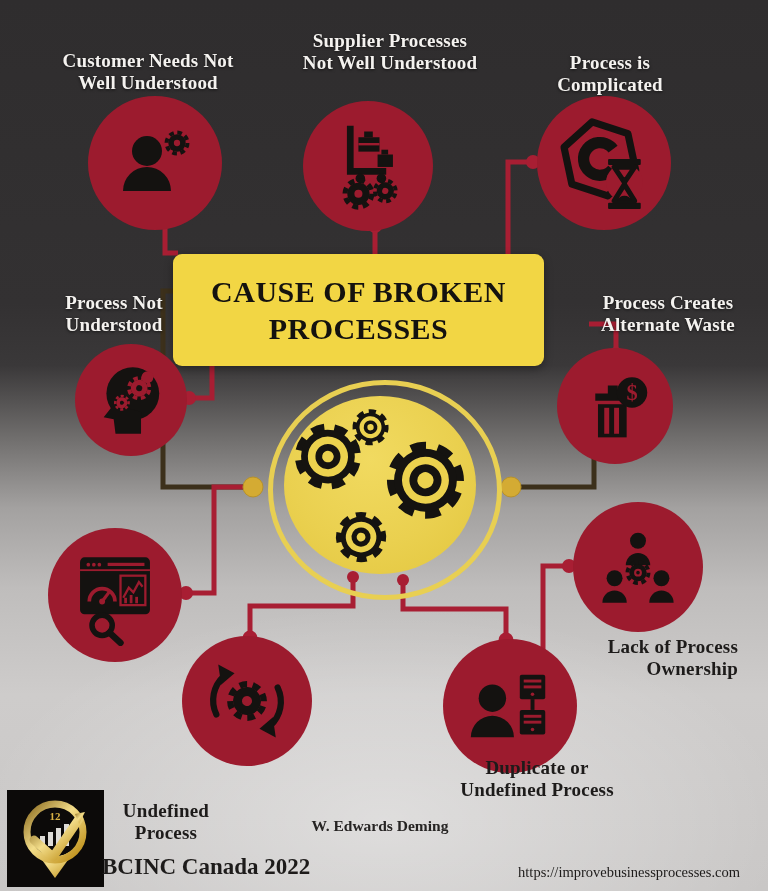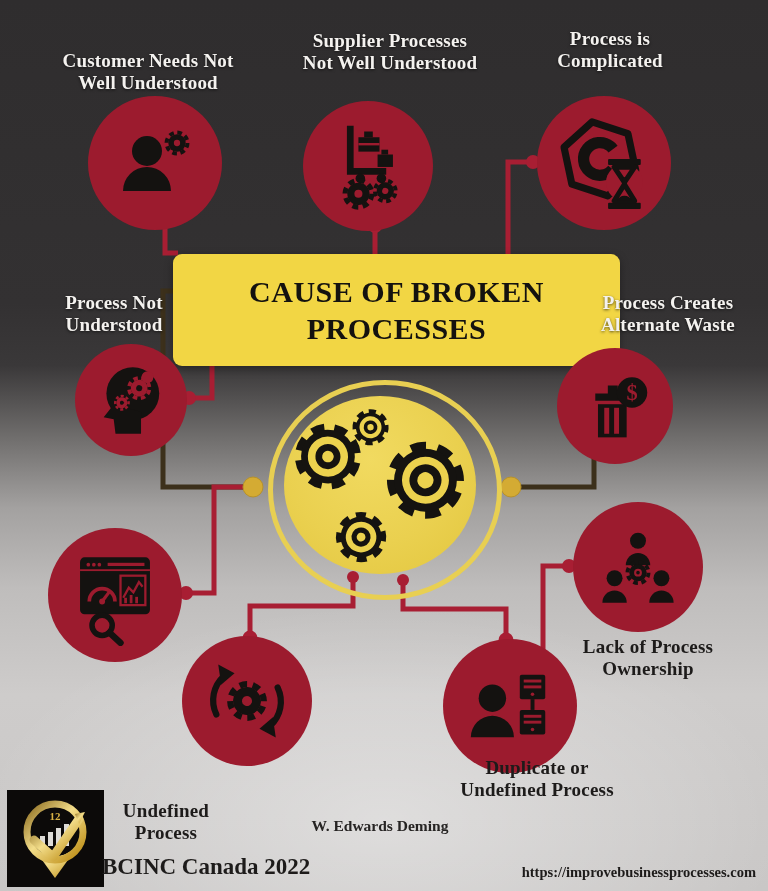--- a/index.html
+++ b/index.html
@@ -16,21 +16,21 @@
   .n0{left:88px;top:96px;width:134px;height:134px;}
   .n1{left:303px;top:101px;width:130px;height:130px;}
   .n2{left:537px;top:96px;width:134px;height:134px;}
   .n3{left:75px;top:344px;width:112px;height:112px;}
   .n4{left:557px;top:348px;width:116px;height:116px;}
   .n5{left:48px;top:528px;width:134px;height:134px;}
   .n6{left:573px;top:502px;width:130px;height:130px;}
   .n7{left:182px;top:636px;width:130px;height:130px;}
   .n8{left:443px;top:639px;width:134px;height:134px;}
   .title-box{
-    position:absolute;left:173px;top:254px;width:447px;height:112px;z-index:2;
+    position:absolute;left:173px;top:254px;width:371px;height:112px;z-index:2;
     background:#f2d644;border-radius:9px;box-shadow:0 3px 8px rgba(0,0,0,0.35);
     display:flex;align-items:center;justify-content:center;
   }
   .title-text{
     font-size:30px;font-weight:700;color:#14120f;text-align:center;
     line-height:1.25;letter-spacing:0.5px;white-space:pre-line;
   }
   .center-ring{
     position:absolute;left:268px;top:380px;width:224px;height:210px;z-index:2;
     border:5px solid #e8cf52;border-radius:50%;
@@ -41,35 +41,35 @@
     display:flex;align-items:center;justify-content:center;
   }
   .lbl{
     position:absolute;z-index:5;font-weight:700;text-align:center;
     white-space:pre-line;line-height:1.18;font-size:19px;letter-spacing:0.2px;
   }
   .light{color:#f4f2ef;text-shadow:0 1px 3px rgba(0,0,0,0.65);}
   .dark{color:#1d1b1a;}
   .l0{left:38px;top:50px;width:220px;}
   .l1{left:280px;top:30px;width:220px;}
-  .l2{left:525px;top:28px;width:170px;}
+  .l2{left:525px;top:52px;width:170px;}
   .l3{left:24px;top:292px;width:180px;}
   .l4{left:577px;top:292px;width:182px;}
   .l5{left:17px;top:660px;width:180px;}
-  .l6{left:558px;top:636px;width:180px;}
+  .l6{left:558px;top:636px;width:180px;text-align:right;}
   .l7{left:76px;top:800px;width:180px;}
   .l8{left:427px;top:757px;width:220px;}
   .quote{
     position:absolute;left:240px;top:762px;width:280px;z-index:5;
     font-size:15.5px;font-weight:700;color:#262423;text-align:center;
     line-height:1.18;white-space:pre-line;
   }
   .logo{position:absolute;left:7px;top:790px;z-index:5;}
   .brand{position:absolute;left:102px;top:854px;z-index:5;font-size:23px;font-weight:600;color:#1d1b1a;font-family:Liberation Serif, serif;}
-  .url{position:absolute;right:12px;top:864px;z-index:5;font-size:14.5px;font-weight:700;color:#1d1b1a;}
+  .url{position:absolute;right:28px;top:864px;z-index:5;font-size:14.5px;font-weight:400;color:#1d1b1a;}
 </style>
 </head>
 <body>
 
 <div class="stage">
 
   <svg class="lines" width="768" height="891">
     <g fill="none" stroke="#3c301b" stroke-width="5">
       <path d="M178 291 L163 291 L163 487 L244 487"></path>
       <path d="M594 364 L594 487 L512 487"></path>

